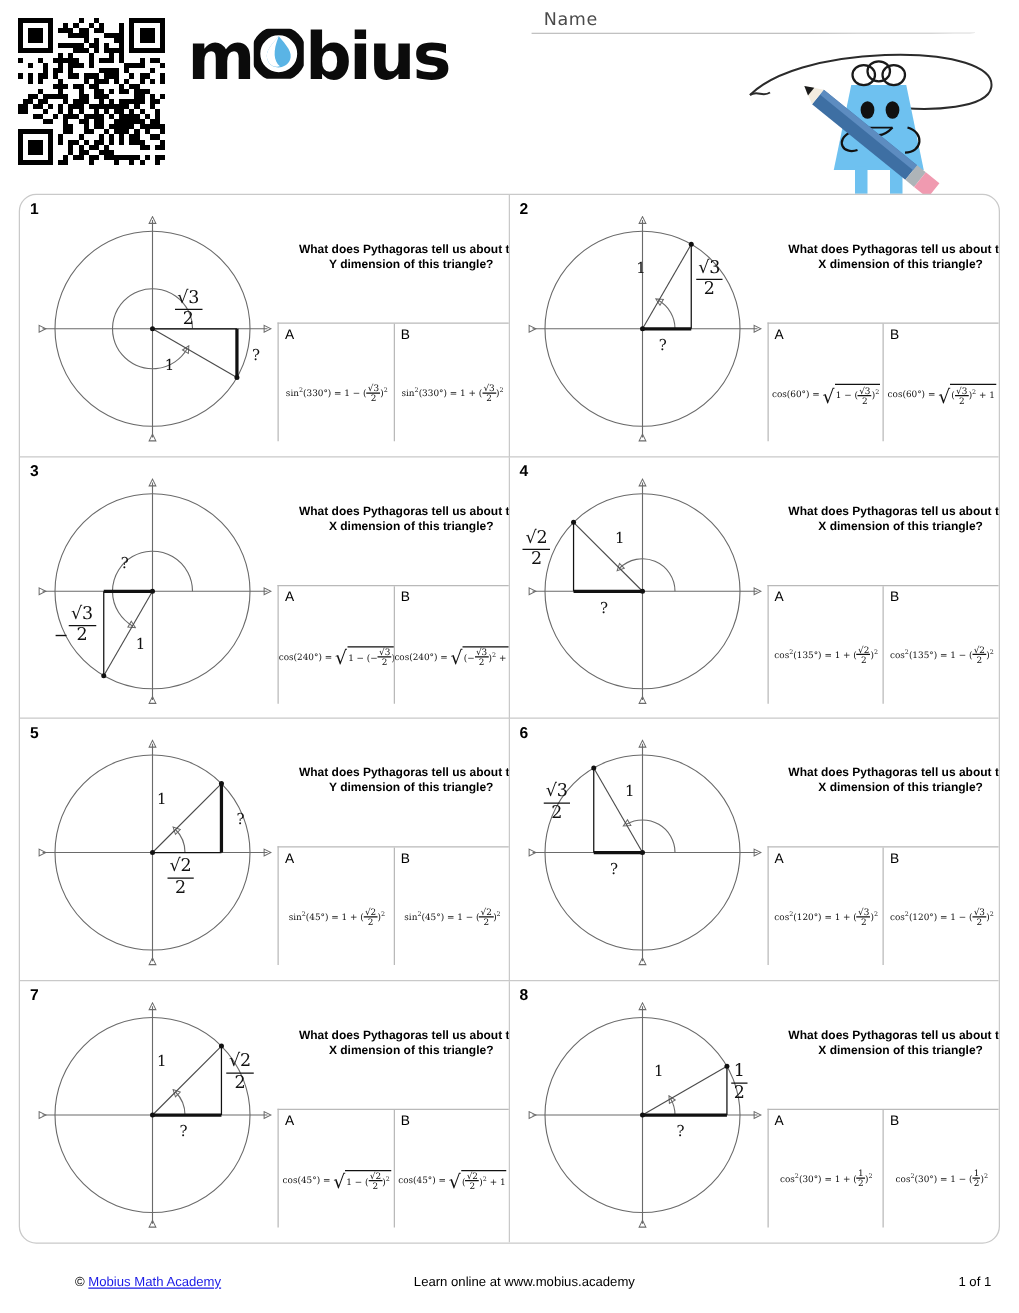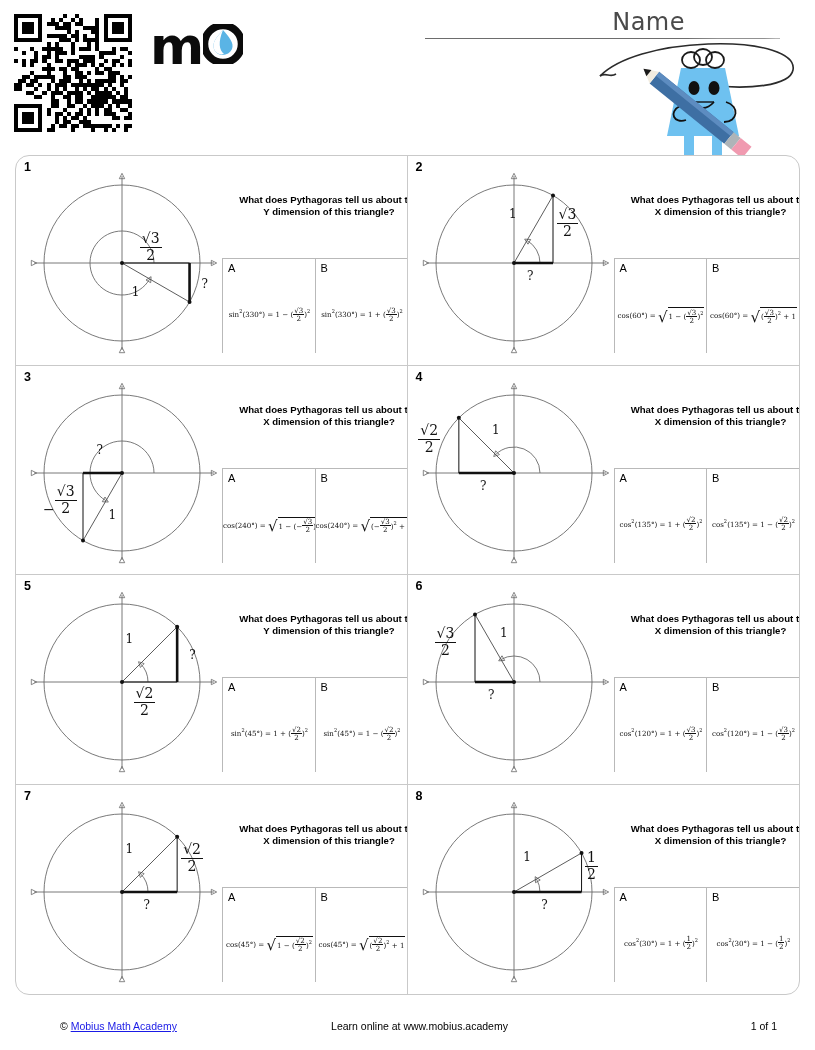--- a/index.html
+++ b/index.html
@@ -69,23 +69,23 @@
     width: 430px;
   }
   .name-block {
     position: absolute;
     left: 425px;
     top: 8px;
     width: 360px;
   }
   .name-label {
     font-family: "DejaVu Sans", sans-serif;
-    font-size: 24px;
+    font-size: 14px;
     color: #4a4a4a;
-    text-align: right;
+    text-align: left;
     width: 250px;
     margin-left: 10px;
     letter-spacing: 0.5px;
   }
   .name-line {
     margin-top: 2px;
     border-bottom: 1.3px solid #6d6d6d;
     width: 355px;
     border-radius: 0 0 60% 0;
   }
@@ -270,21 +270,21 @@
     position: absolute;
     left: 0;
     top: 8px;
     width: 815px;
     text-align: center;
     color: #000;
     margin-left: 12px;
   }
   .foot-right {
     position: absolute;
-    right: 38px;
+    right: 22px;
     top: 8px;
     color: #000;
     text-align: center;
   }
 </style>
 </head>
 <body>
 
 <div class="header">
 
@@ -299,20 +299,21 @@
     <div class="logo-wrap">
       <span class="logo-text">
           <span>m</span>
           <span class="logo-o">
           <svg viewBox="0 0 40 40" width="40" height="40">
             <circle cx="20" cy="20" r="18.5" fill="none" stroke="#0b0b0b" stroke-width="7.5"></circle>
             <path d="M20 6 C12 15, 8 20, 12 27 C16 33, 26 32, 29 25 C31.5 19, 26 13, 20 6 Z" fill="#5ab4e5"></path>
             <path d="M20 6 C12 15, 8 20, 12 27 C14 30, 18 31, 21 30 C16 26, 15 18, 20 6 Z" fill="#ffffff"></path>
           </svg>
         </span>
+          <span>bius</span>
         </span>
     </div>
   </div>
 
   <div class="name-block">
     <div class="name-label">Name</div>
     <div class="name-line"></div>
   </div>
 
   <svg class="mascot" viewBox="0 0 215 128">

